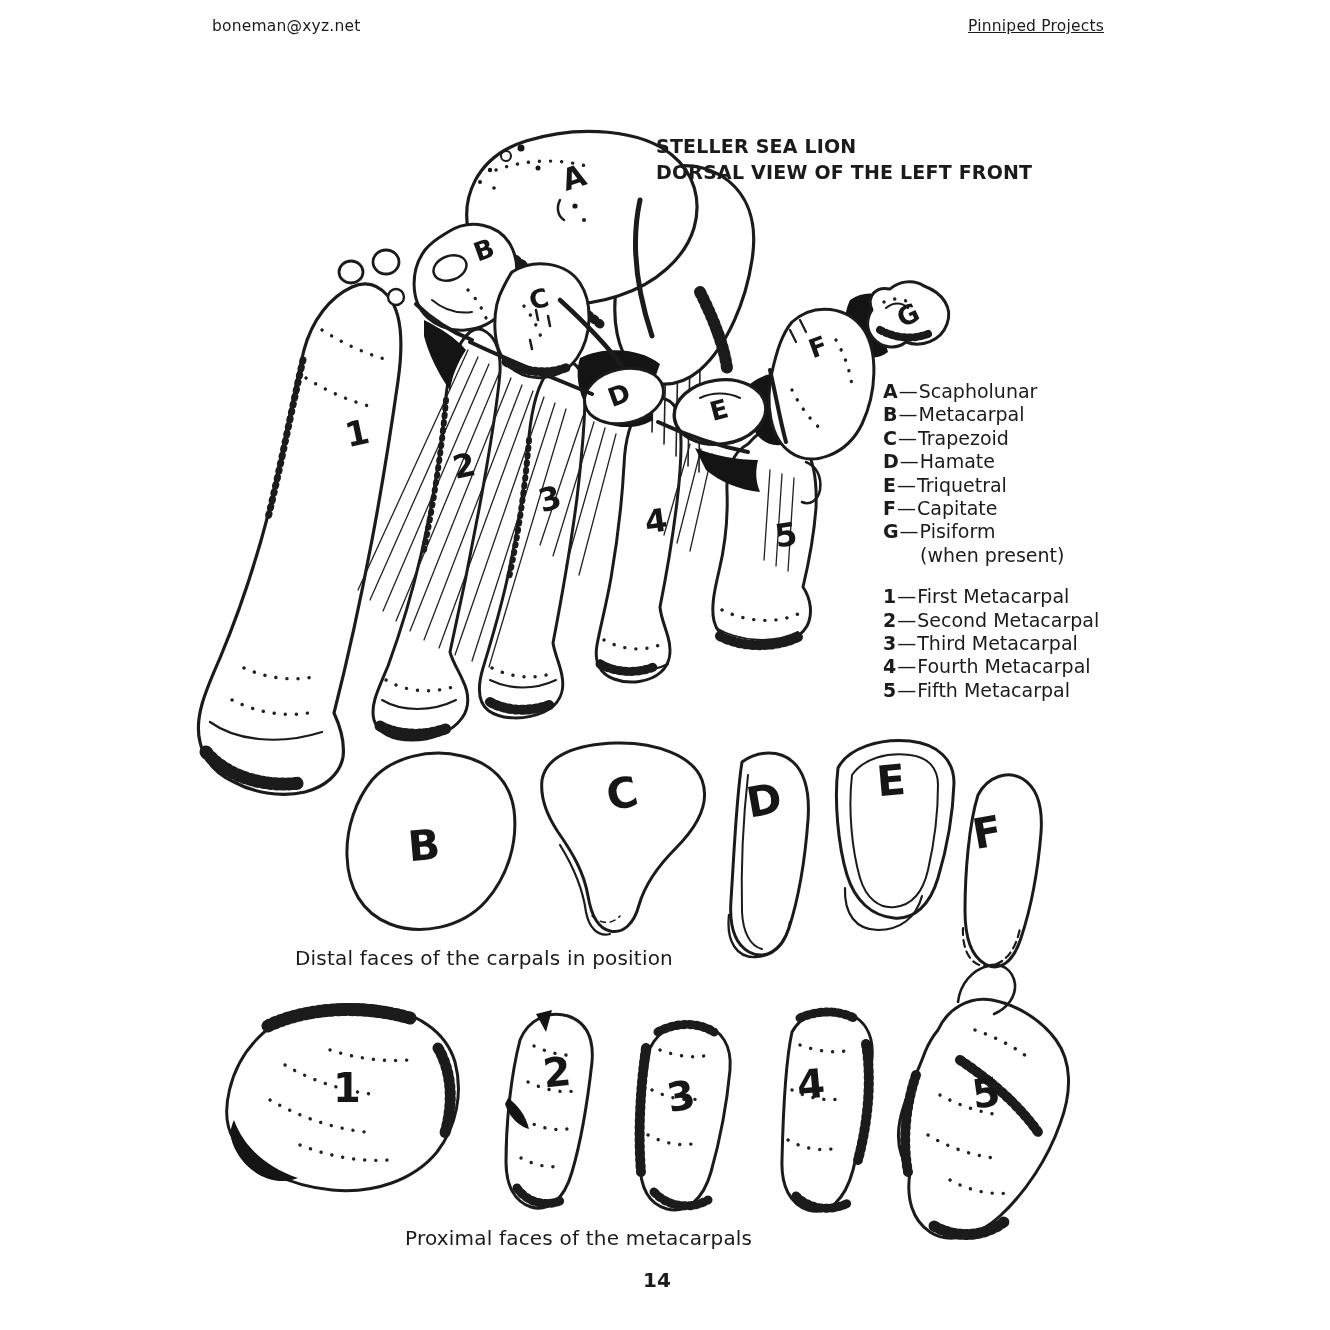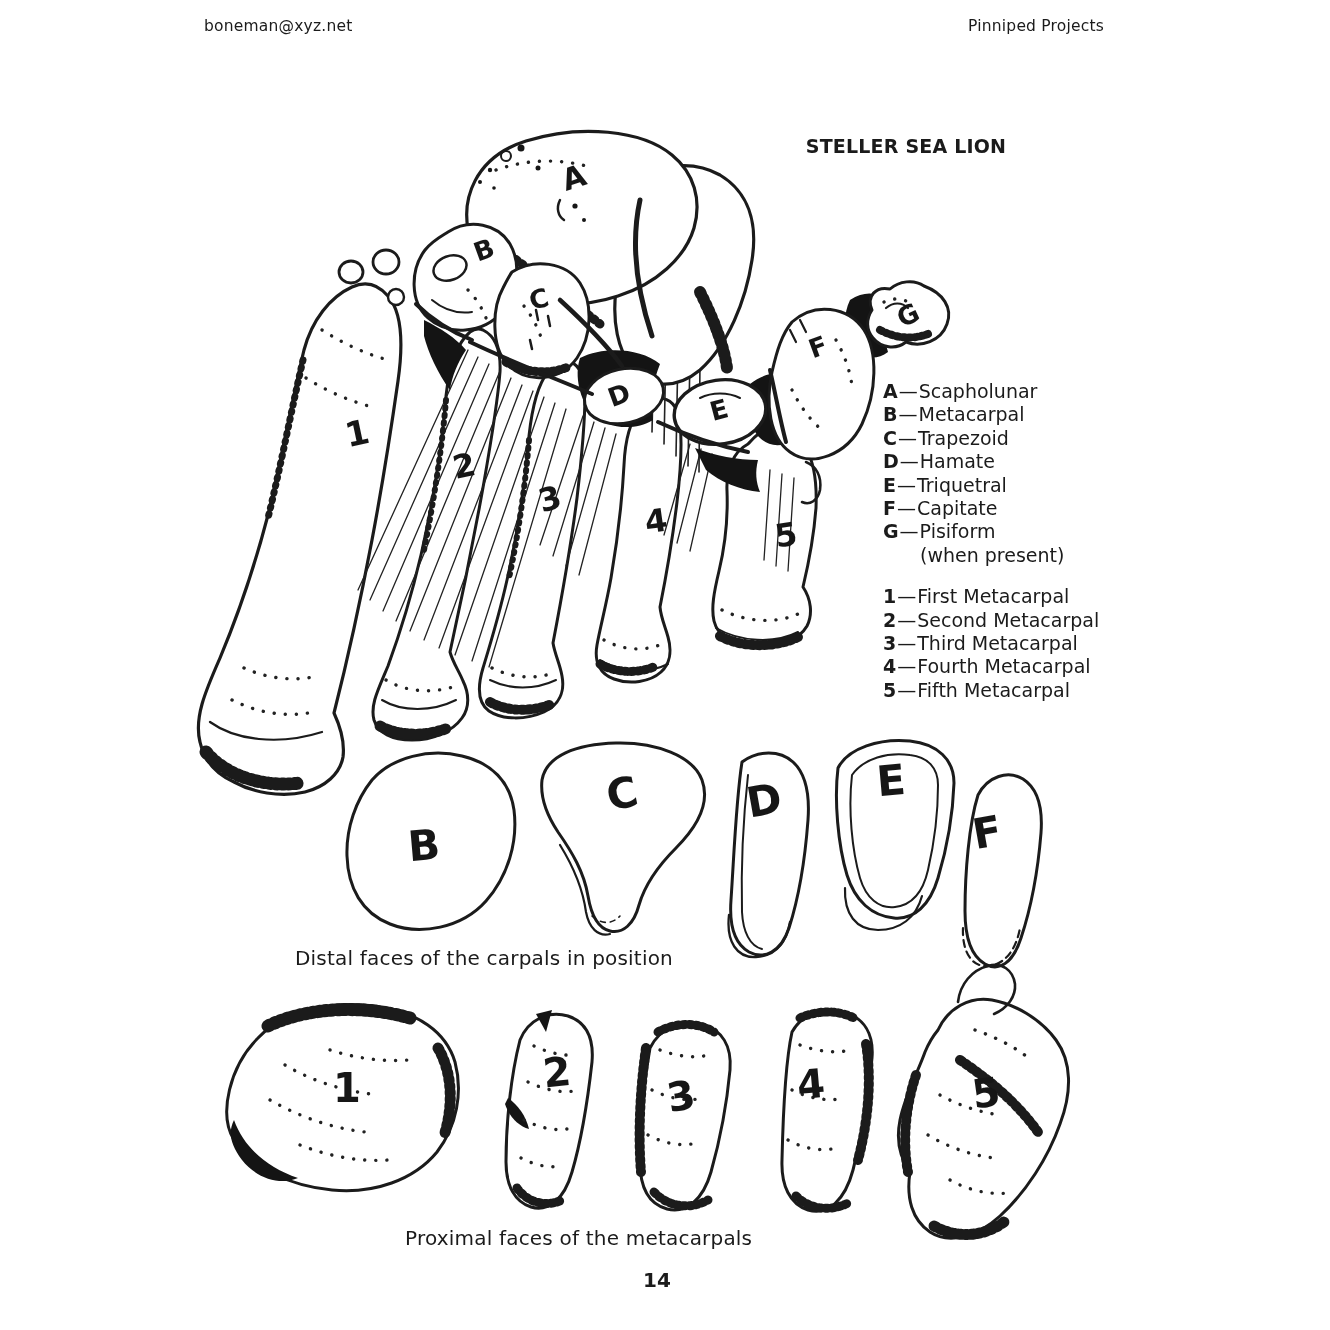--- a/index.html
+++ b/index.html
@@ -2,28 +2,28 @@
 <html><head>
 <meta charset="utf-8">
 <style>
   html,body{margin:0;padding:0;background:#e8e8e8;}
   .page{
     position:relative; width:1330px; height:1330px; background:#ffffff;
     font-family:"DejaVu Sans", sans-serif; color:#1b1b1b; overflow:hidden;
     margin:0 auto;
   }
   .hdr{position:absolute; top:17px; font-size:15.5px; letter-spacing:0.2px;}
-  .hdr-left{left:204px;text-align:center;}
-  .hdr-right{right:226px;}
+  .hdr-left{left:212px;text-align:center;}
+  .hdr-right{right:226px;text-decoration:underline;}
   .title{
     position:absolute; top:80px; left:0; width:1296px; text-align:center;
     font-size:33px; font-weight:bold; letter-spacing:8px; word-spacing:7px;
   }
   .subtitle{
-    position:absolute; top:134px; left:656px; width:500px; text-align:center;
+    position:absolute; top:134px; left:656px; width:500px; text-align:left;
     font-size:19px; font-weight:bold; line-height:25.5px; letter-spacing:0.2px;
   }
   .legend{position:absolute; left:883px; top:380px; font-size:19px; line-height:23.4px;}
   .lg-row b{font-weight:bold;}
   .lg-row .dash{padding:0 1px;}
   .lg-note{margin-left:37px;}
   .lg-metacarpals{margin-top:18px;}
   .caption{position:absolute; font-size:20px; letter-spacing:0.2px;}
   .cap1{left:295px; top:946px;}
   .cap2{left:405px; top:1226px;}
@@ -241,20 +241,21 @@
       <text class="bone-letter" x="986" y="1107" font-size="40" transform="rotate(-8 986 1093)">5</text>
     </g>
   </svg>
 
   <div class="hdr hdr-left">boneman@xyz.net</div>
   <div class="hdr hdr-right">Pinniped Projects</div>
 
 
   <div class="subtitle">
     <div>STELLER SEA LION</div>
+    <div>DORSAL VIEW OF THE LEFT FRONT</div>
   </div>
 
   <div class="legend">
     <div class="lg-carpals">
       <div class="lg-row"><b>A</b><span class="dash">—</span><span>Scapholunar</span></div>
       <div class="lg-row"><b>B</b><span class="dash">—</span><span>Metacarpal</span></div>
       <div class="lg-row"><b>C</b><span class="dash">—</span><span>Trapezoid</span></div>
       <div class="lg-row"><b>D</b><span class="dash">—</span><span>Hamate</span></div>
       <div class="lg-row"><b>E</b><span class="dash">—</span><span>Triquetral</span></div>
       <div class="lg-row"><b>F</b><span class="dash">—</span><span>Capitate</span></div>

